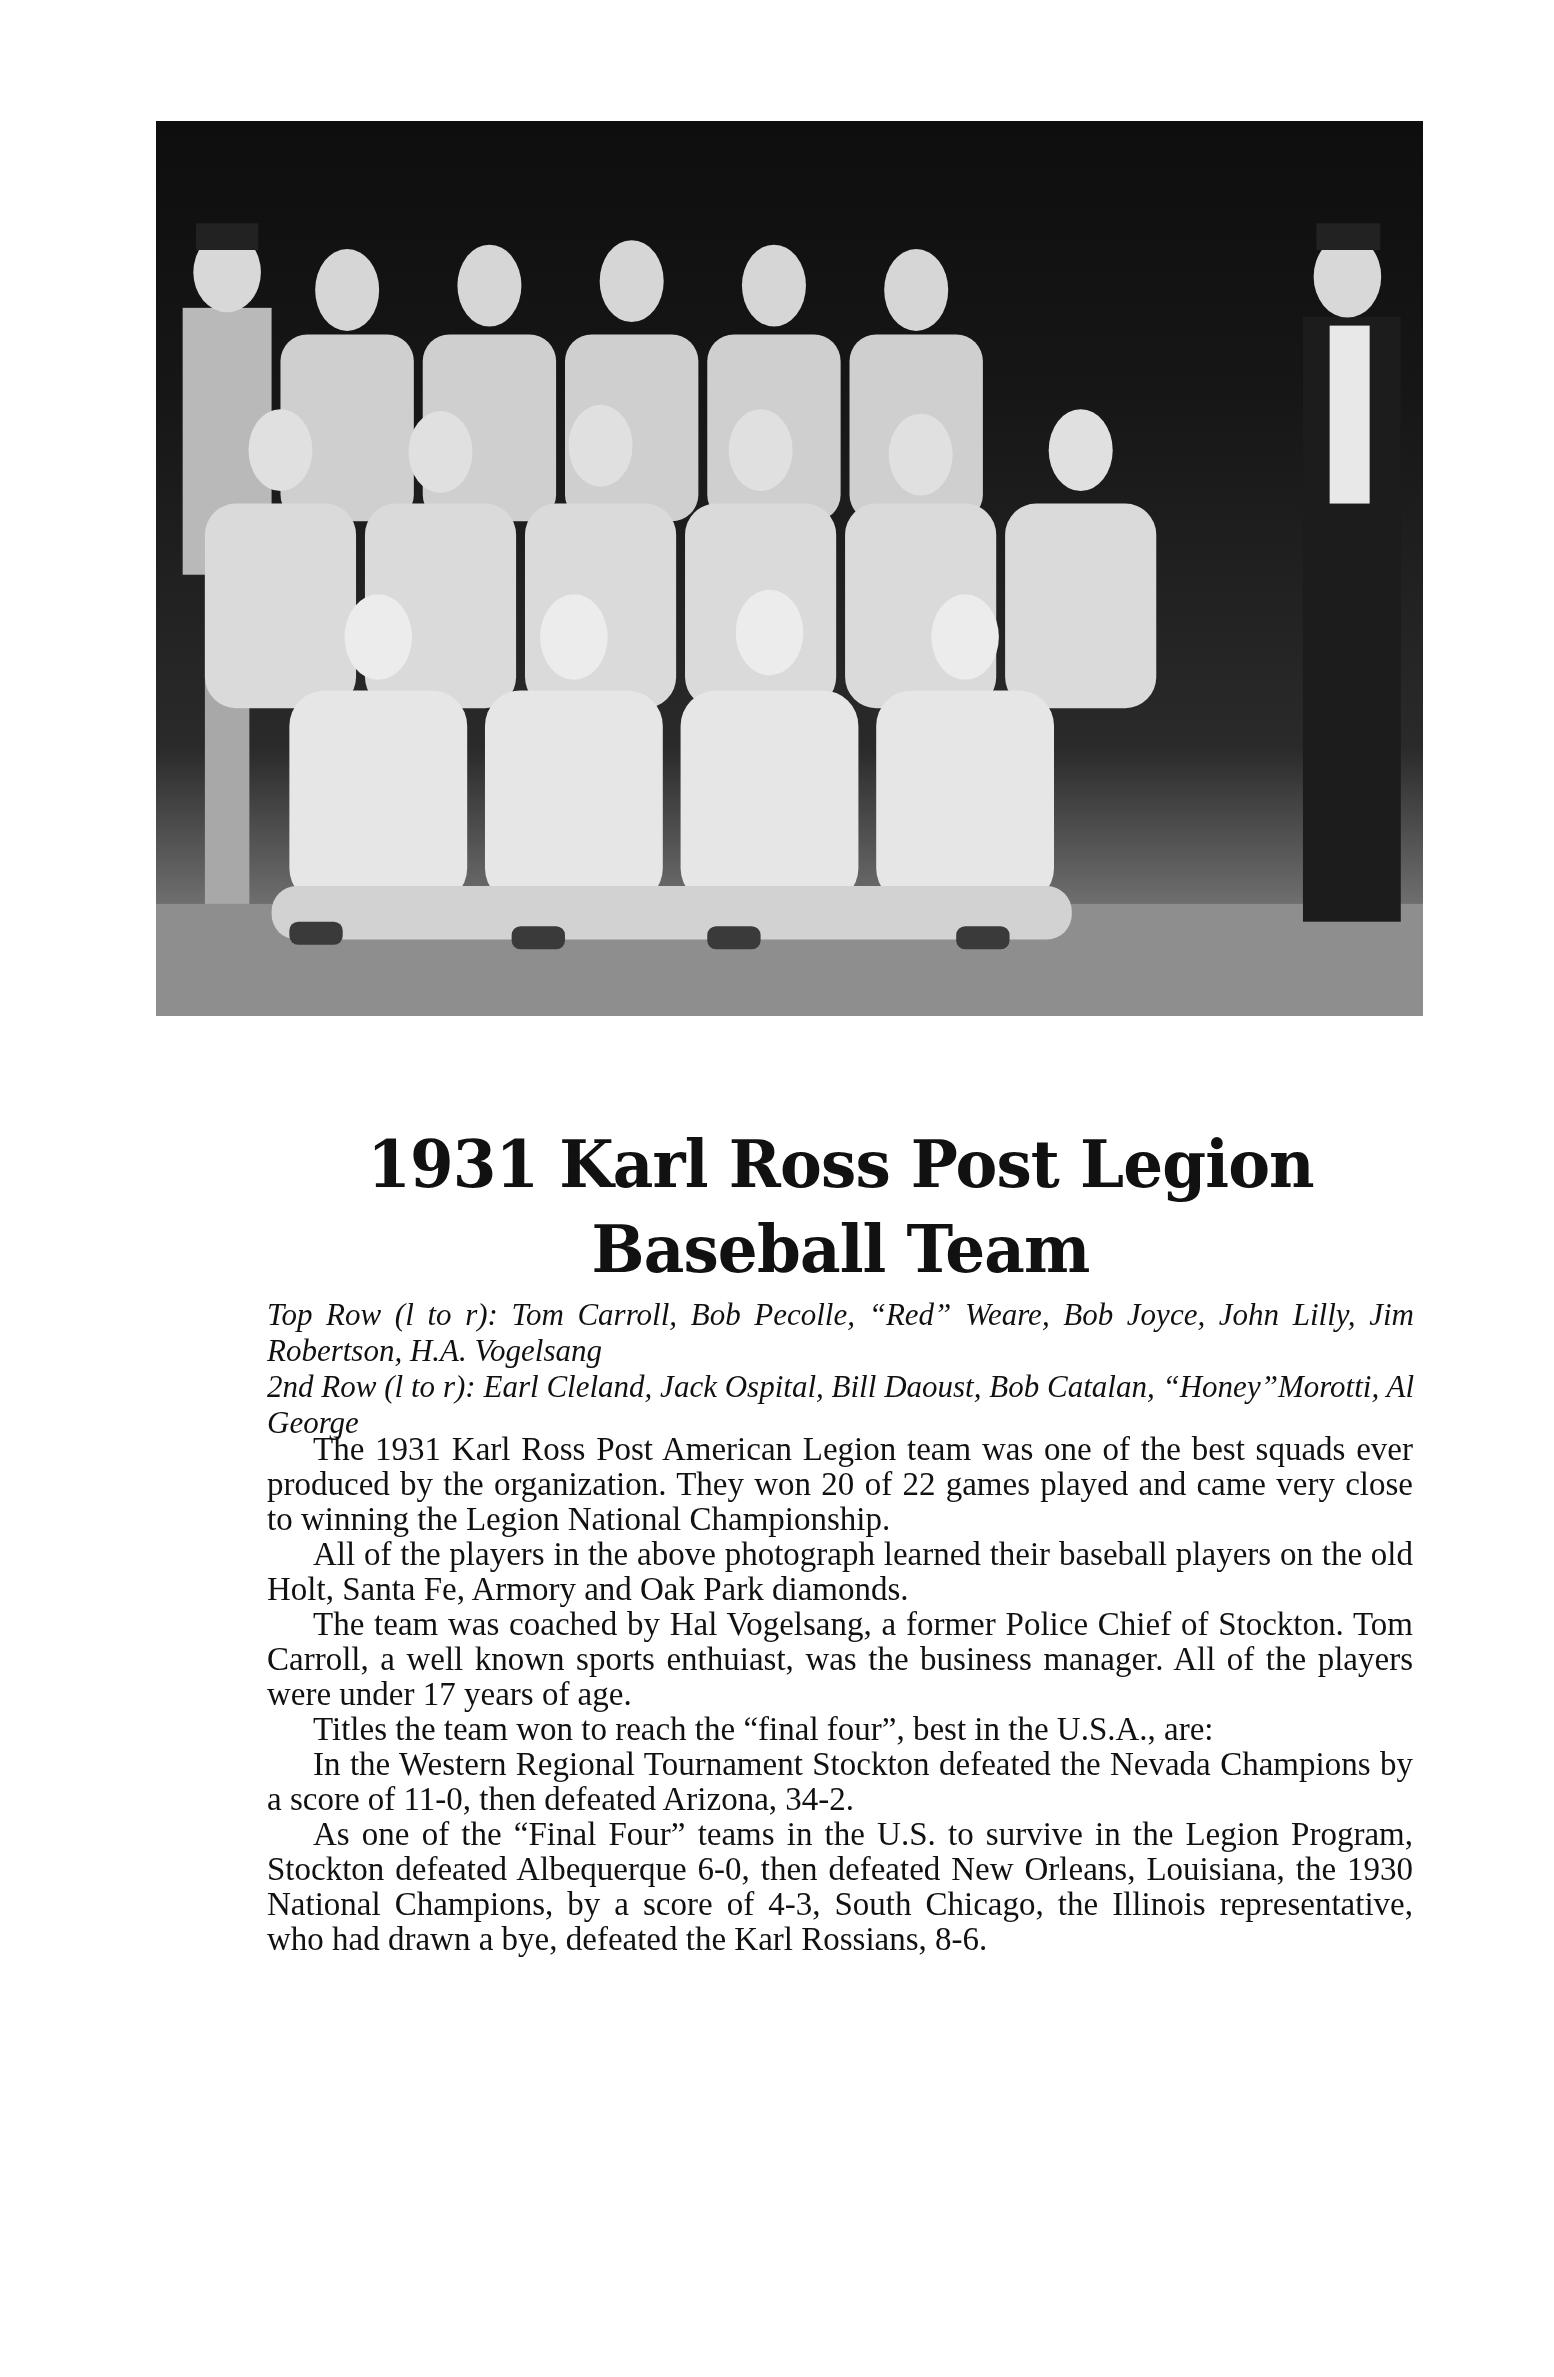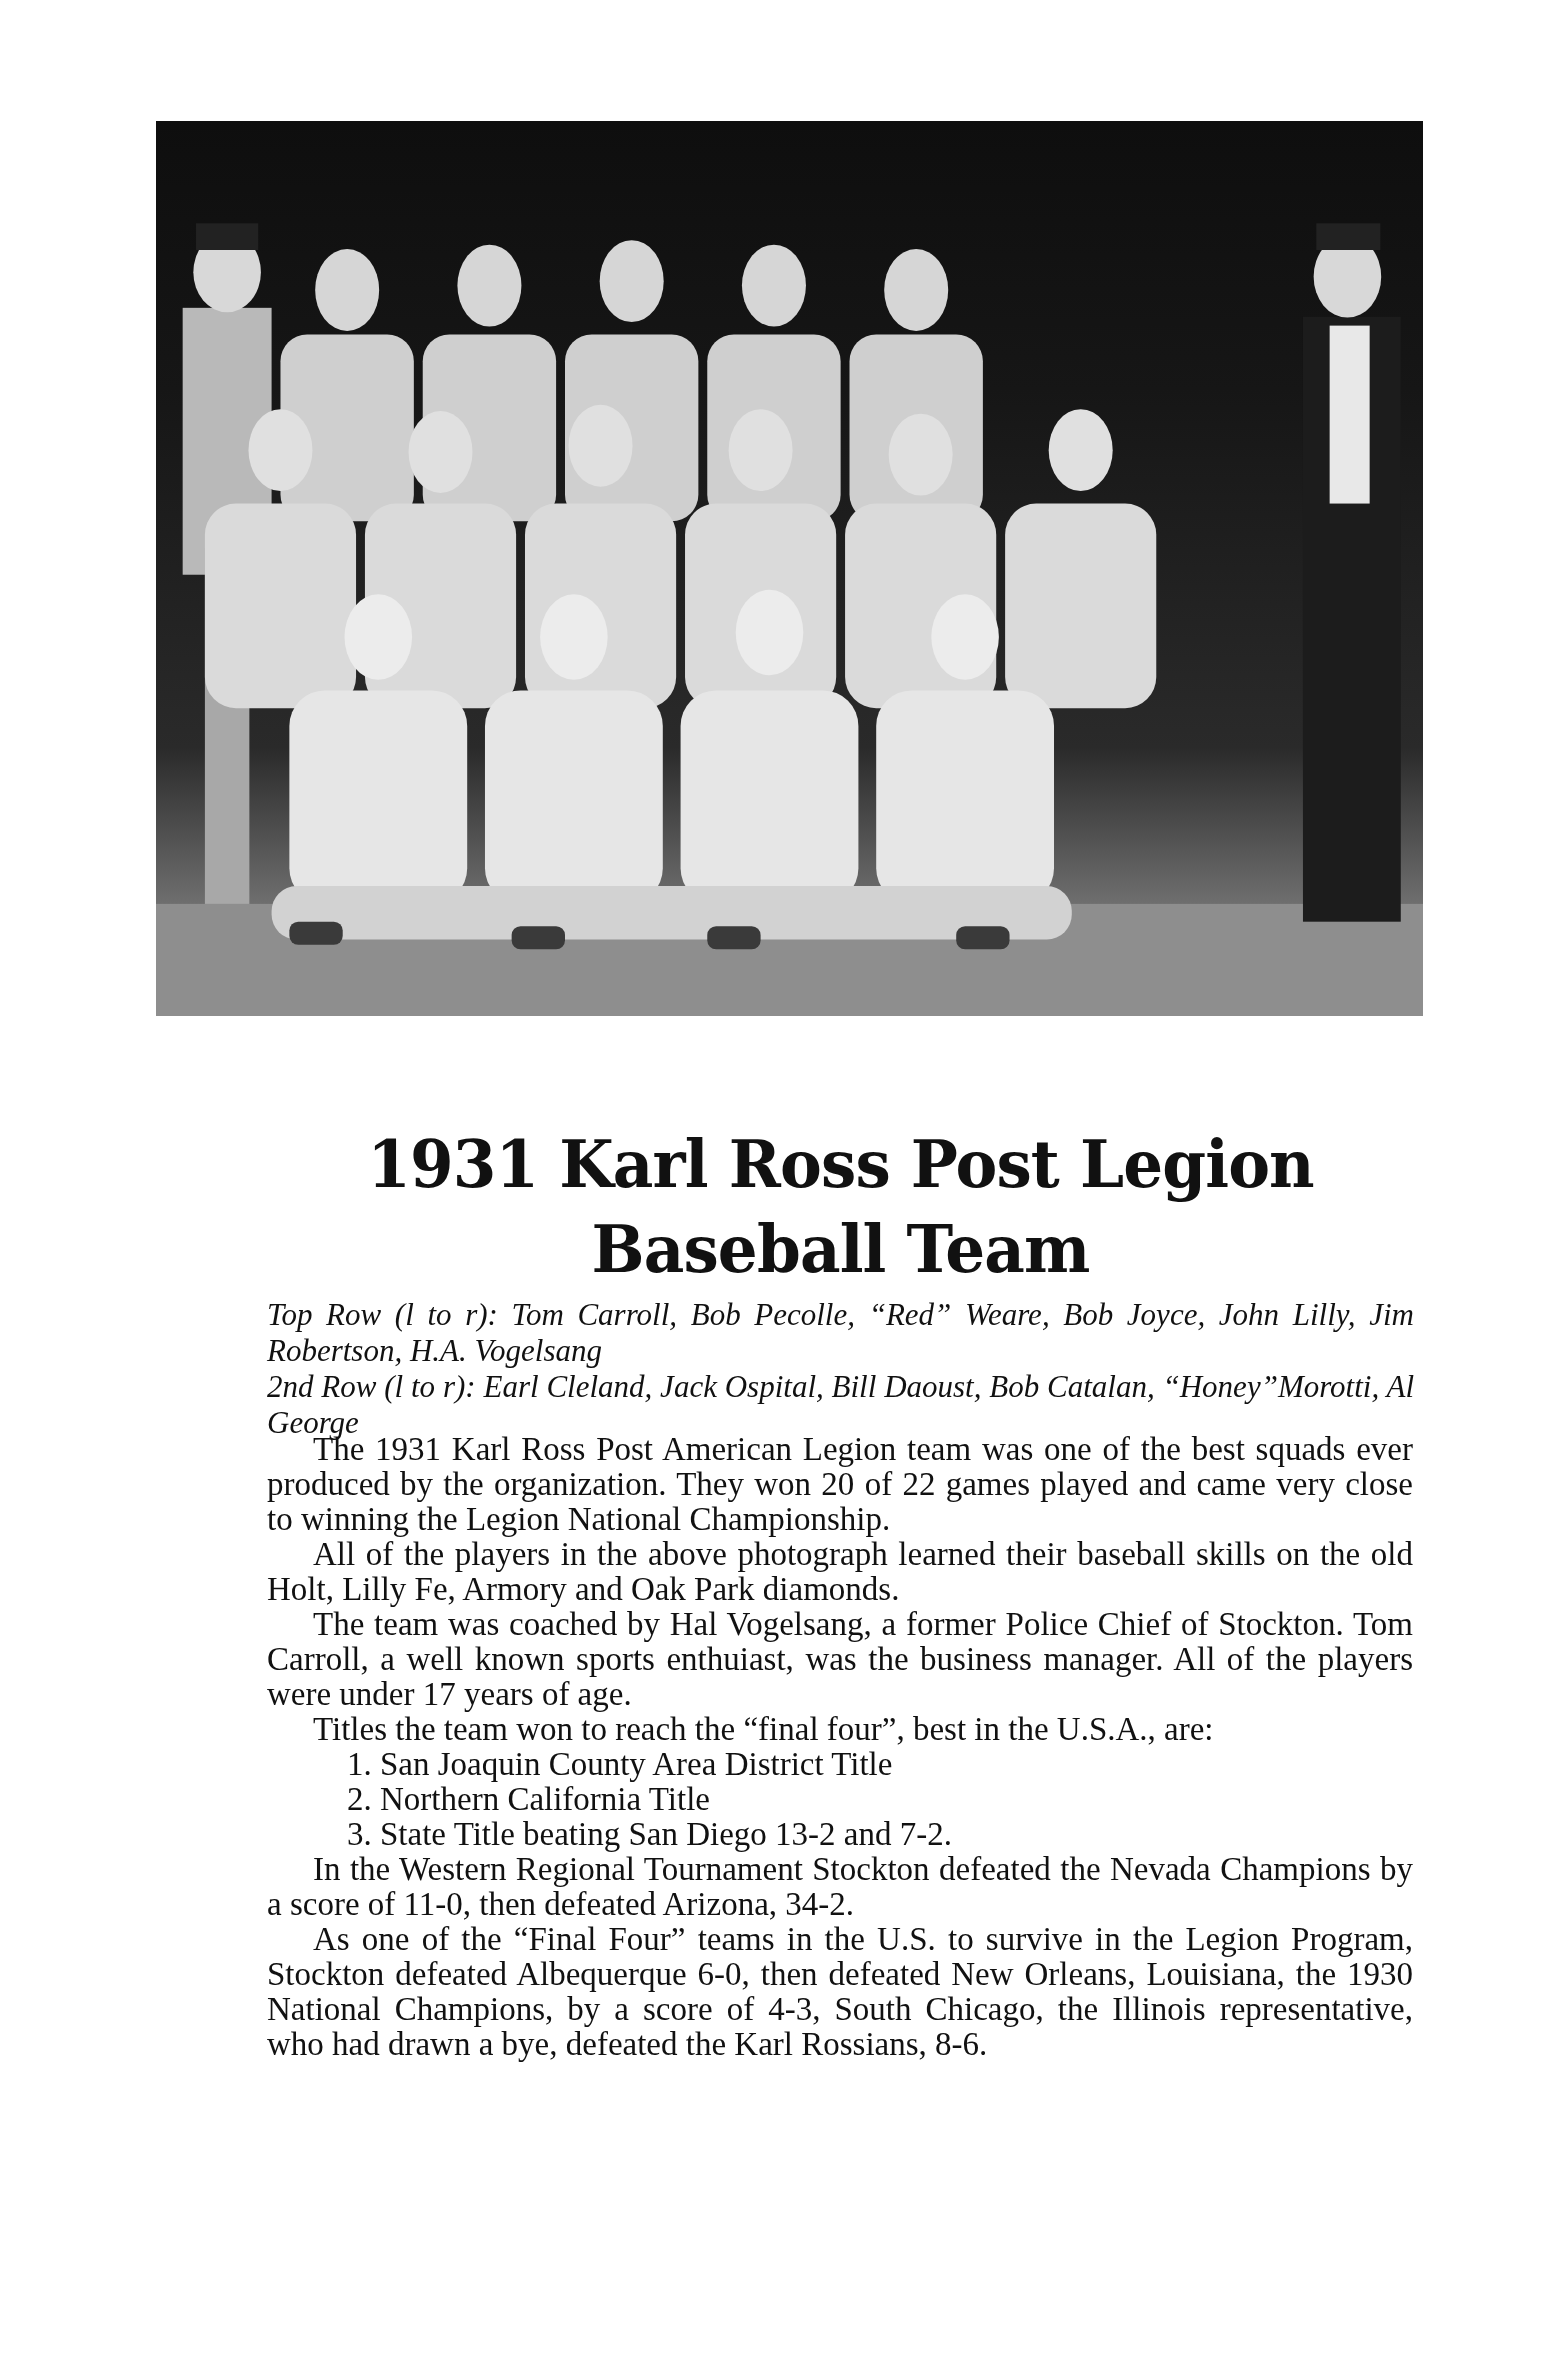--- a/index.html
+++ b/index.html
@@ -172,24 +172,19 @@
     <span>Tom Carroll, Bob Pecolle, “Red” Weare, Bob Joyce, John Lilly, Jim Robertson, H.A. Vogelsang</span>
   </span>
   <span class="row">
     <span>2nd Row (l to r):</span>
     <span>Earl Cleland, Jack Ospital, Bill Daoust, Bob Catalan, “Honey”Morotti, Al George</span>
   </span>
 </div>
 
 <div class="body">
   <p><span class="indent"></span><span>The 1931 Karl Ross Post American Legion team was one of the best squads ever produced by the organization. They won 20 of 22 games played and came very close to winning the Legion National Championship.</span></p>
-  <p><span class="indent"></span><span>All of the players in the above photograph learned their baseball skills on the old Holt, Lilly Fe, Armory and Oak Park diamonds.</span></p>
+  <p><span class="indent"></span><span>All of the players in the above photograph learned their baseball players on the old Holt, Santa Fe, Armory and Oak Park diamonds.</span></p>
   <p><span class="indent"></span><span>The team was coached by Hal Vogelsang, a former Police Chief of Stockton. Tom Carroll, a well known sports enthuiast, was the business manager. All of the players were under 17 years of age.</span></p>
   <p><span class="indent"></span><span>Titles the team won to reach the “final four”, best in the U.S.A., are:</span></p>
-  <ol>
-    <li>1. San Joaquin County Area District Title</li>
-    <li>2. Northern California Title</li>
-    <li>3. State Title beating San Diego 13-2 and 7-2.</li>
-  </ol>
   <p><span class="indent"></span><span>In the Western Regional Tournament Stockton defeated the Nevada Champions by a score of 11-0, then defeated Arizona, 34-2.</span></p>
   <p><span class="indent"></span><span>As one of the “Final Four” teams in the U.S. to survive in the Legion Program, Stockton defeated Albequerque 6-0, then defeated New Orleans, Louisiana, the 1930 National Champions, by a score of 4-3, South Chicago, the Illinois representative, who had drawn a bye, defeated the Karl Rossians, 8-6.</span></p>
 </div>
 
 
 </body></html>

